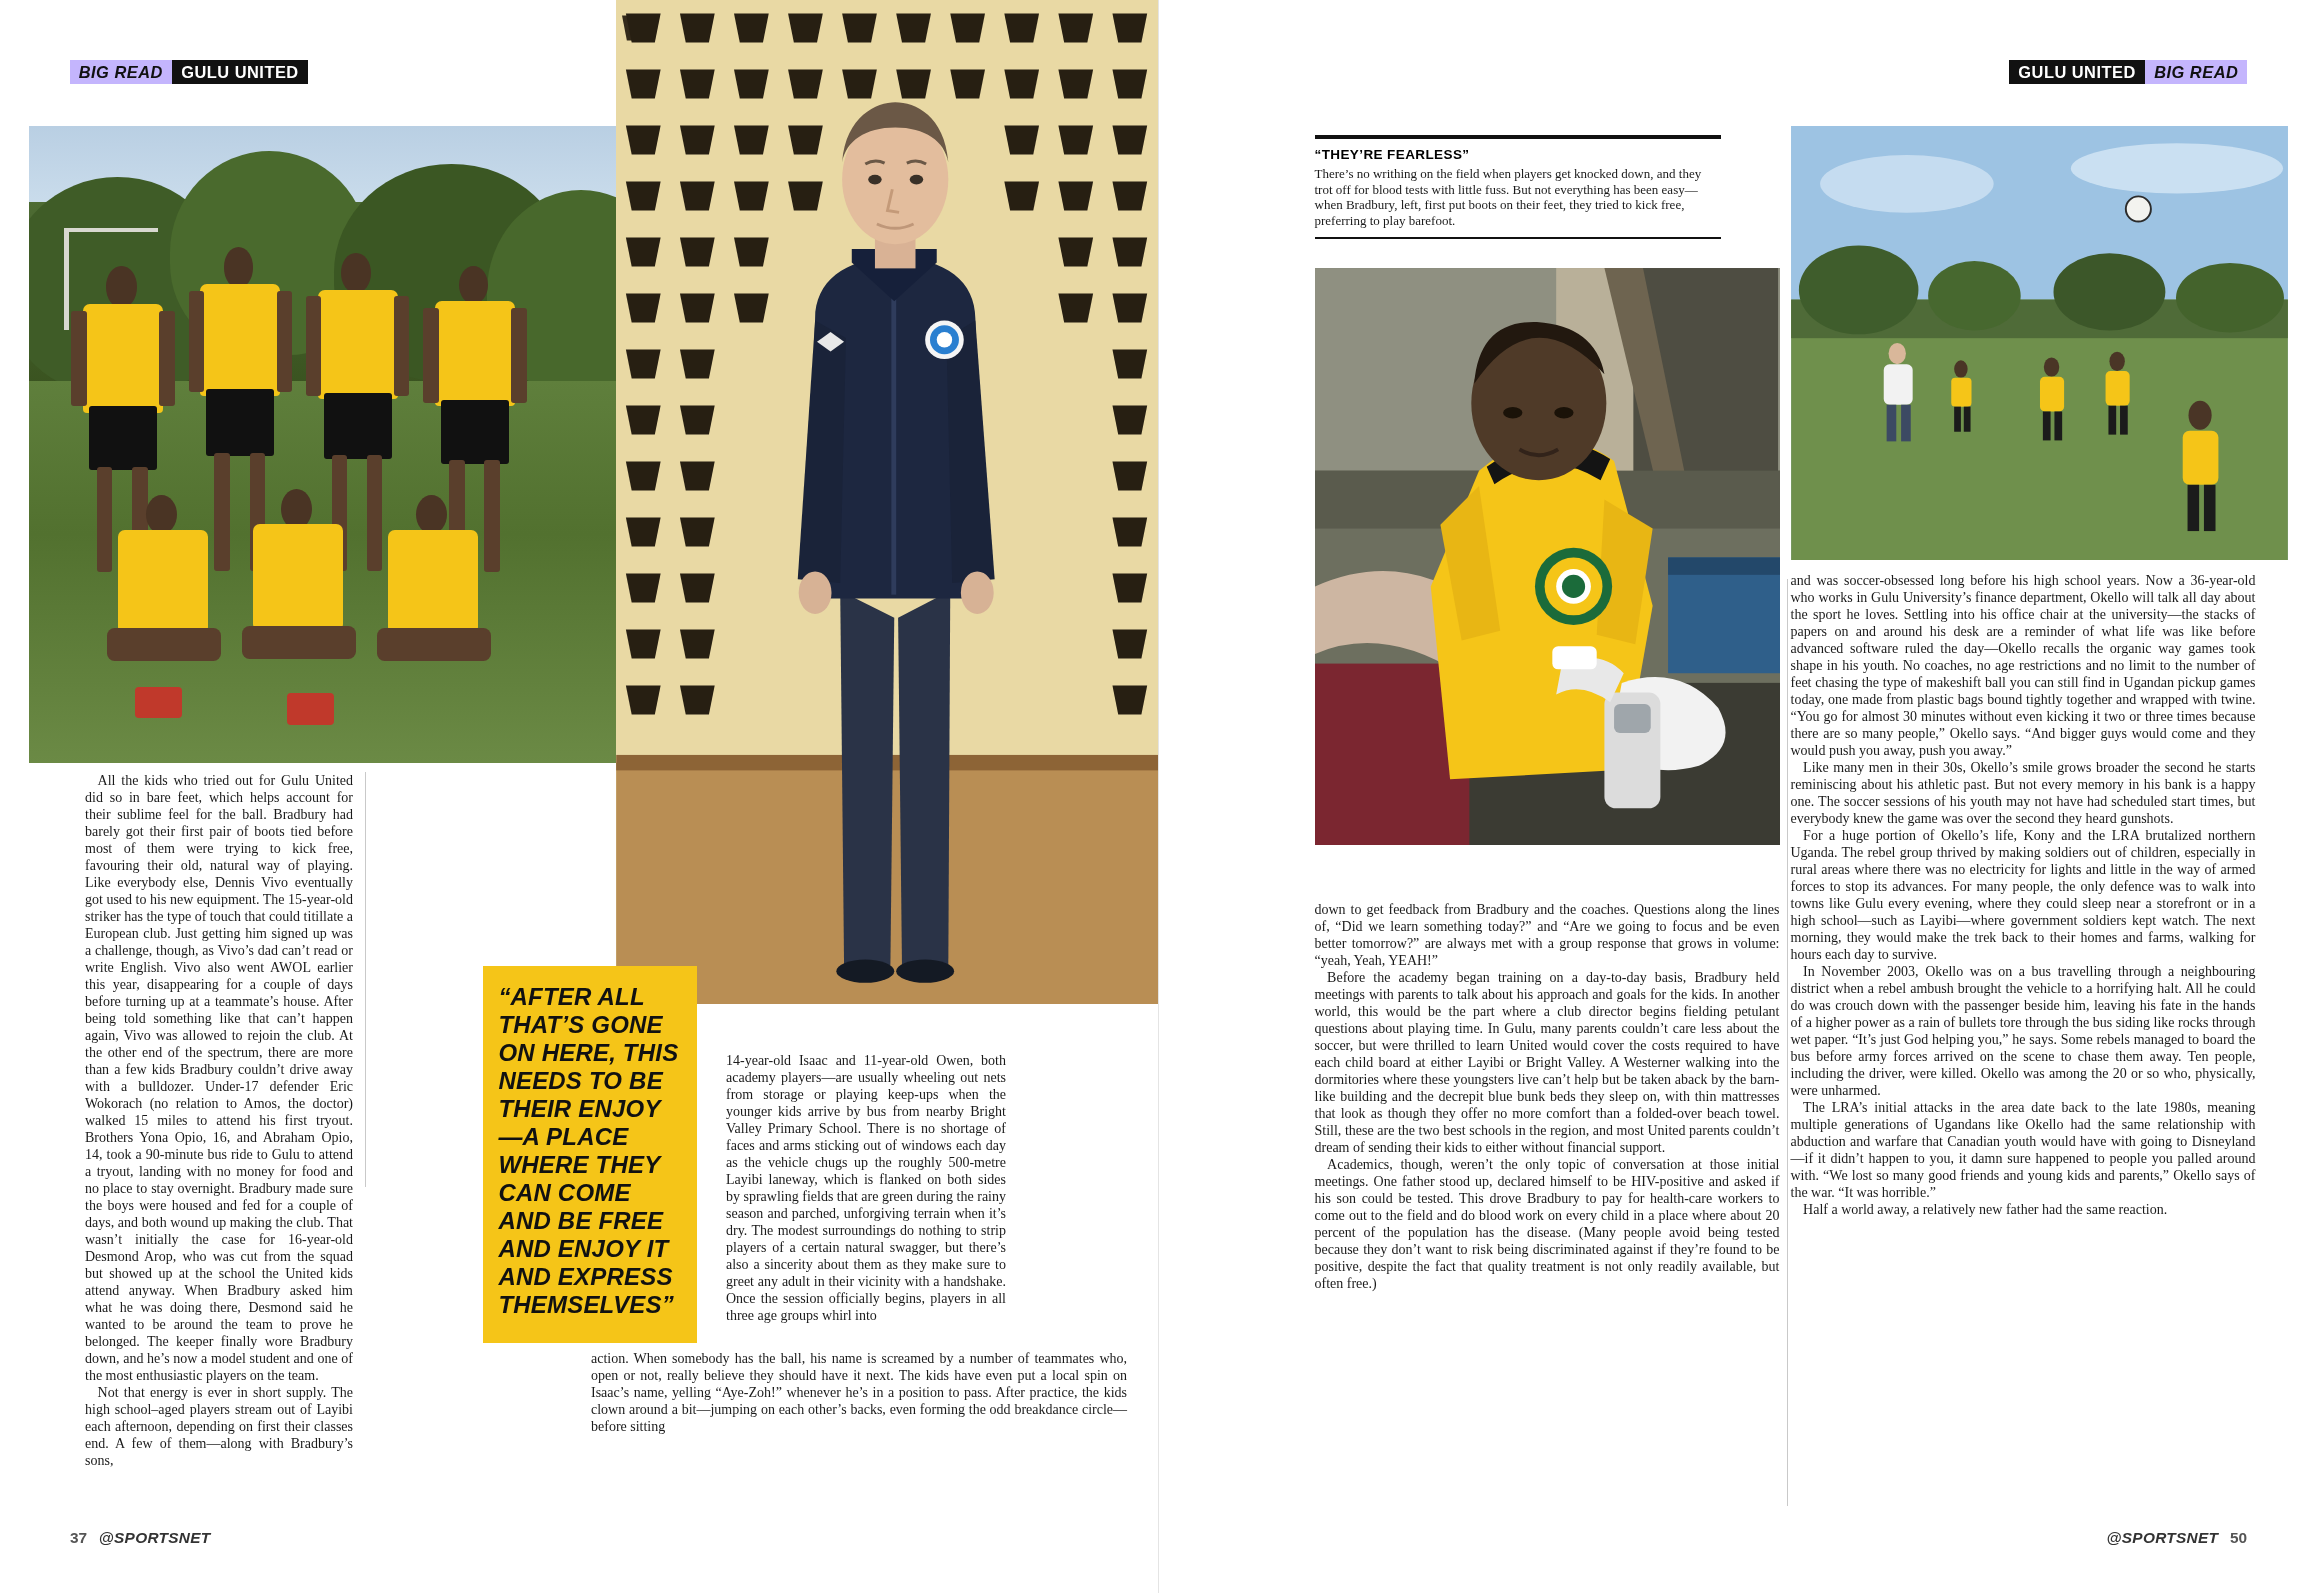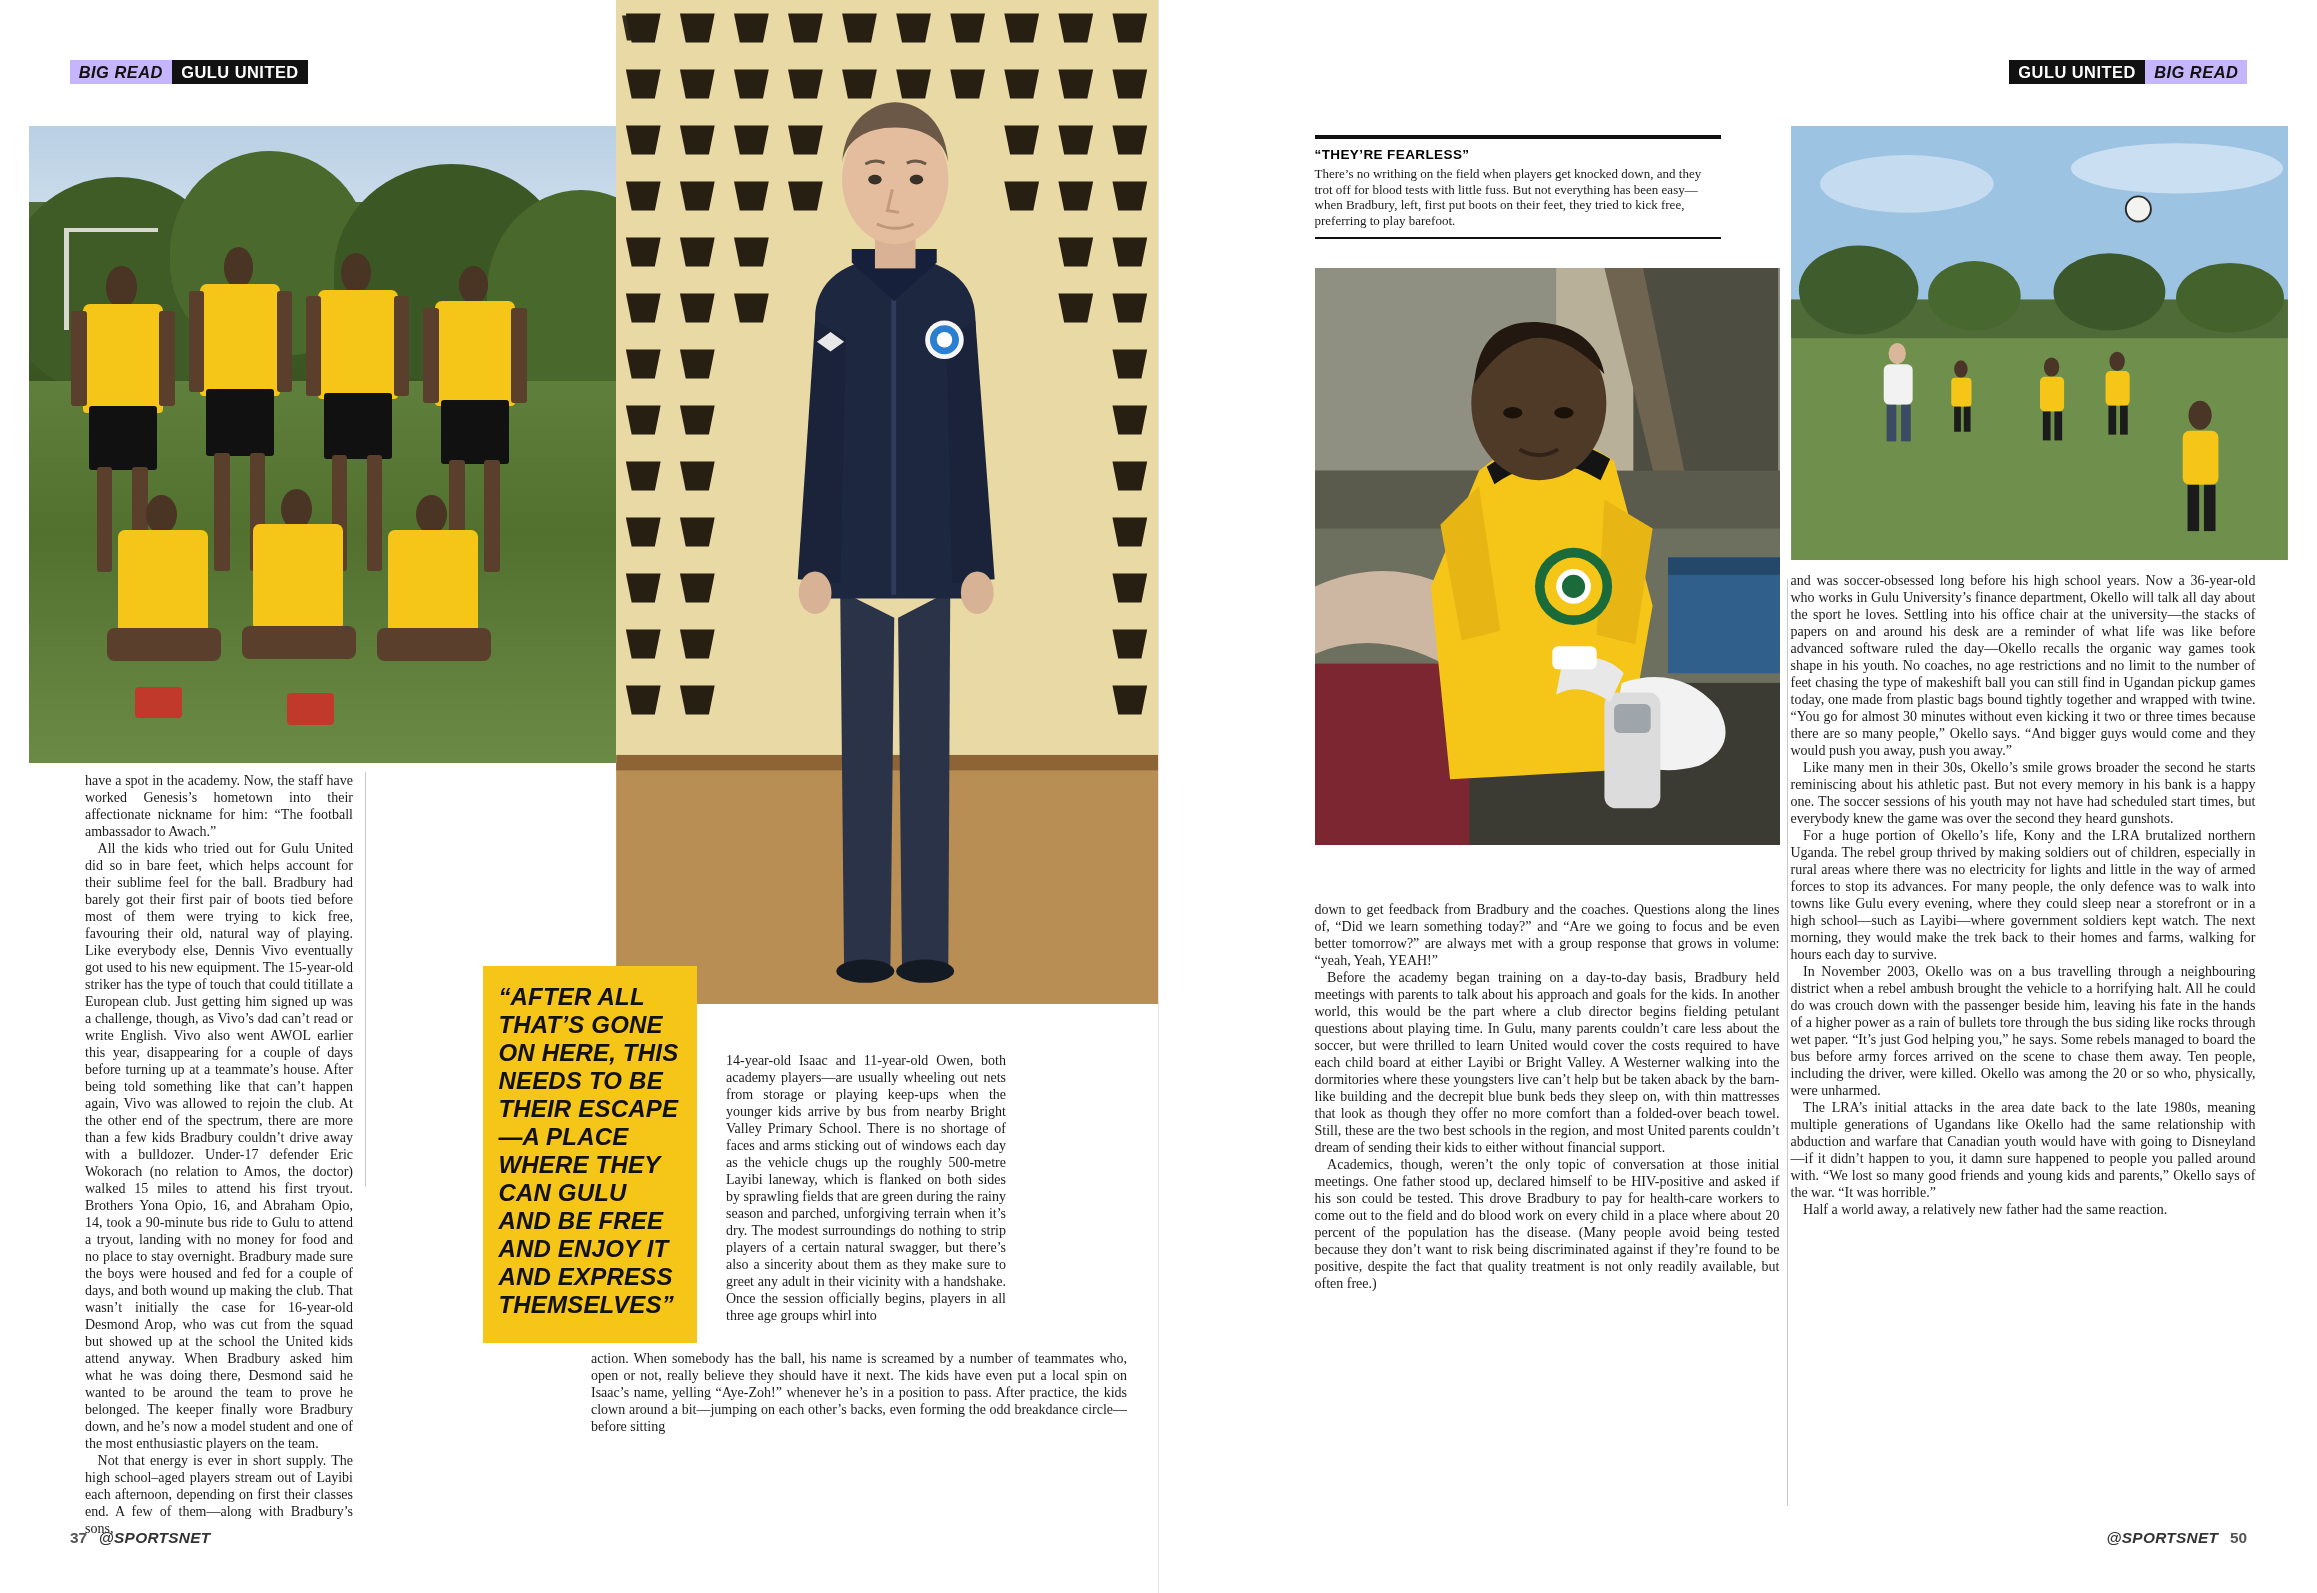--- a/index.html
+++ b/index.html
@@ -522,26 +522,25 @@
           <ellipse cx="268" cy="186" rx="7" ry="5" fill="#3a3128"></ellipse>
           <ellipse cx="311" cy="186" rx="7" ry="5" fill="#3a3128"></ellipse>
           <path d="M258 170 q10 -6 20 -1" stroke="#6b5846" stroke-width="3" fill="none"></path>
           <path d="M301 169 q10 -5 20 1" stroke="#6b5846" stroke-width="3" fill="none"></path>
           <path d="M286 196 l-5 22 l12 2" stroke="#c49a79" stroke-width="3" fill="none"></path>
           <path d="M270 232 q19 9 38 0" stroke="#bf9779" stroke-width="3" fill="none"></path>
         </g>
       </svg>
     </div>
 
-    <div class="pullquote">“AFTER ALL THAT’S GONE ON HERE, THIS NEEDS TO BE THEIR ESCAPE—A PLACE WHERE THEY CAN GULU AND BE FREE AND ENJOY IT AND EXPRESS THEMSELVES”</div>
+    <div class="pullquote">“AFTER ALL THAT’S GONE ON HERE, THIS NEEDS TO BE THEIR ENJOY—A PLACE WHERE THEY CAN COME AND BE FREE AND ENJOY IT AND EXPRESS THEMSELVES”</div>
 
     <div class="vrule" style="left:365px;top:772px;height:415px;"></div>
 
     <div class="l-col" id="lcol1">
-      <p class="first">have a spot in the academy. Now, the staff have worked Genesis’s hometown into their affectionate nickname for him: “The football ambassador to Awach.”</p>
       <p>All the kids who tried out for Gulu United did so in bare feet, which helps account for their sublime feel for the ball. Bradbury had barely got their first pair of boots tied before most of them were trying to kick free, favouring their old, natural way of playing. Like everybody else, Dennis Vivo eventually got used to his new equipment. The 15-year-old striker has the type of touch that could titillate a European club. Just getting him signed up was a challenge, though, as Vivo’s dad can’t read or write English. Vivo also went AWOL earlier this year, disappearing for a couple of days before turning up at a teammate’s house. After being told something like that can’t happen again, Vivo was allowed to rejoin the club. At the other end of the spectrum, there are more than a few kids Bradbury couldn’t drive away with a bulldozer. Under-17 defender Eric Wokorach (no relation to Amos, the doctor) walked 15 miles to attend his first tryout. Brothers Yona Opio, 16, and Abraham Opio, 14, took a 90-minute bus ride to Gulu to attend a tryout, landing with no money for food and no place to stay overnight. Bradbury made sure the boys were housed and fed for a couple of days, and both wound up making the club. That wasn’t initially the case for 16-year-old Desmond Arop, who was cut from the squad but showed up at the school the United kids attend anyway. When Bradbury asked him what he was doing there, Desmond said he wanted to be around the team to prove he belonged. The keeper finally wore Bradbury down, and he’s now a model student and one of the most enthusiastic players on the team.</p>
       <p>Not that energy is ever in short supply. The high school–aged players stream out of Layibi each afternoon, depending on first their classes end. A few of them—along with Bradbury’s sons,</p>
     </div>
 
     <div class="l-col" id="lcol2" style="top:1052px;width:280px;left:726px;">
       <p class="first">14-year-old Isaac and 11-year-old Owen, both academy players—are usually wheeling out nets from storage or playing keep-ups when the younger kids arrive by bus from nearby Bright Valley Primary School. There is no shortage of faces and arms sticking out of windows each day as the vehicle chugs up the roughly 500-metre Layibi laneway, which is flanked on both sides by sprawling fields that are green during the rainy season and parched, unforgiving terrain when it’s dry. The modest surroundings do nothing to strip players of a certain natural swagger, but there’s also a sincerity about them as they make sure to greet any adult in their vicinity with a handshake. Once the session officially begins, players in all three age groups whirl into</p>
     </div>
 
     <div class="l-col" id="lcol3" style="left:591px;top:1350px;width:536px;">
       <p class="first">action. When somebody has the ball, his name is screamed by a number of teammates who, open or not, really believe they should have it next. The kids have even put a local spin on Isaac’s name, yelling “Aye-Zoh!” whenever he’s in a position to pass. After practice, the kids clown around a bit—jumping on each other’s backs, even forming the odd breakdance circle—before sitting</p>

